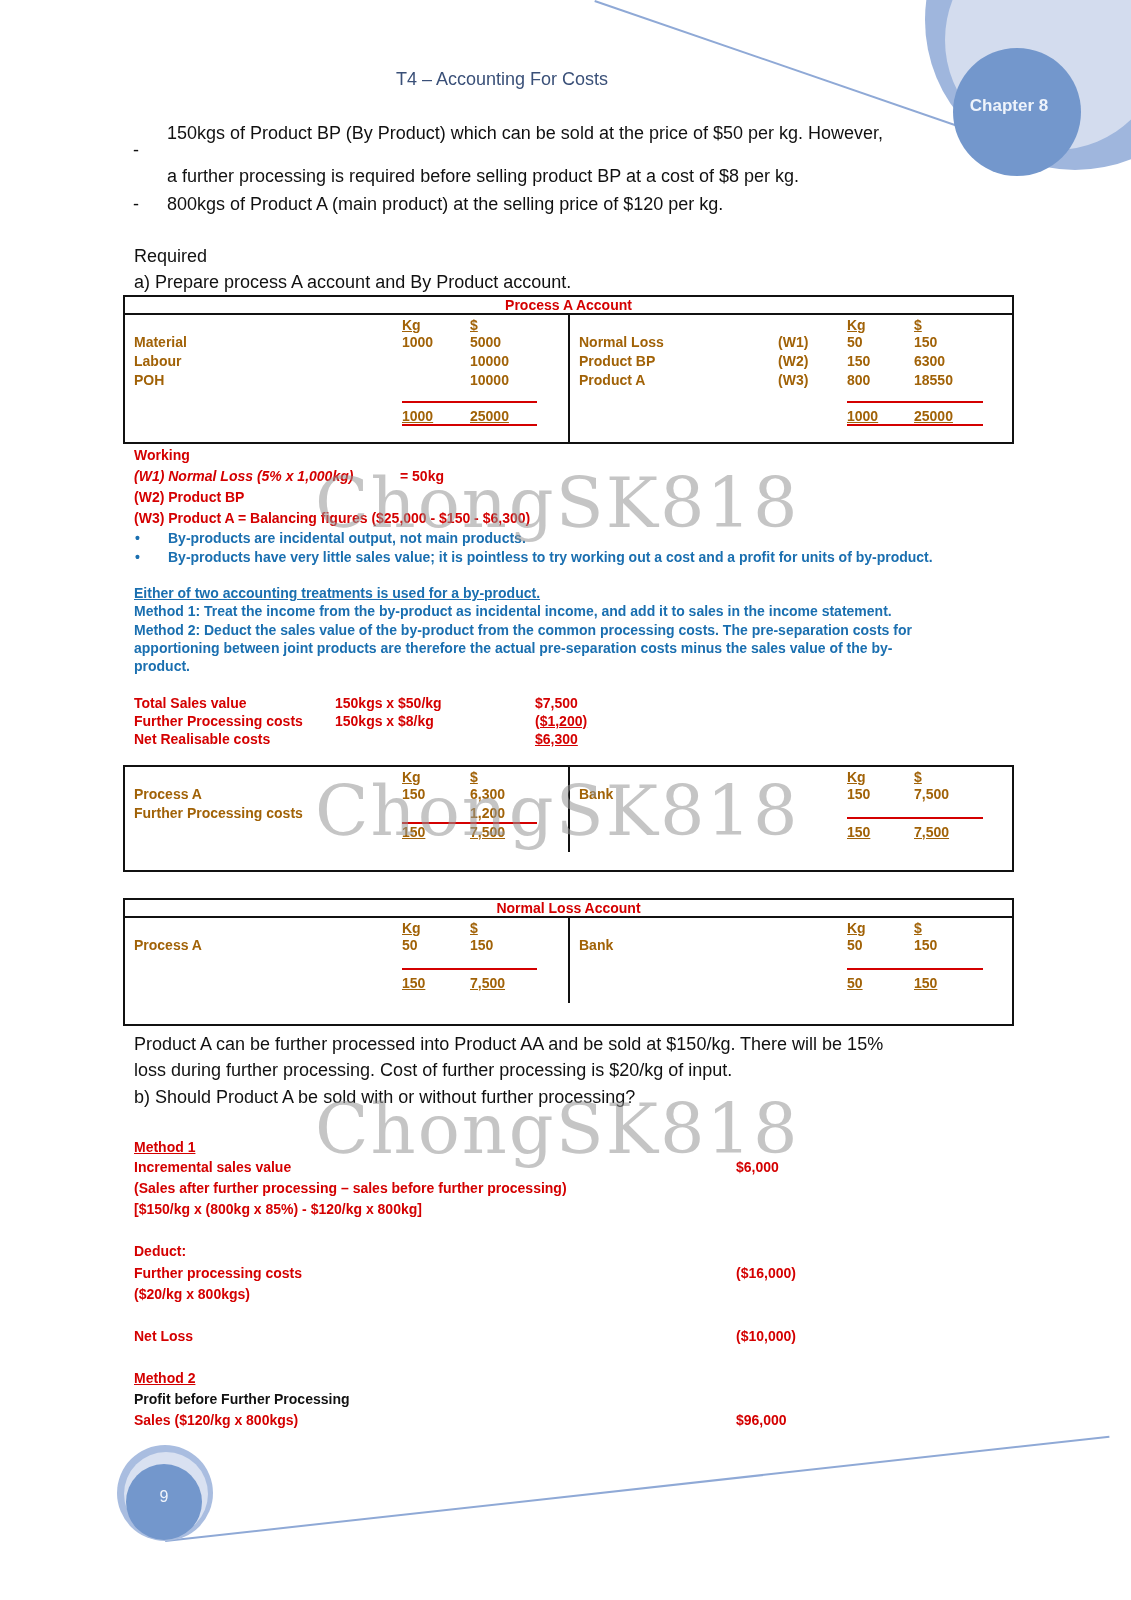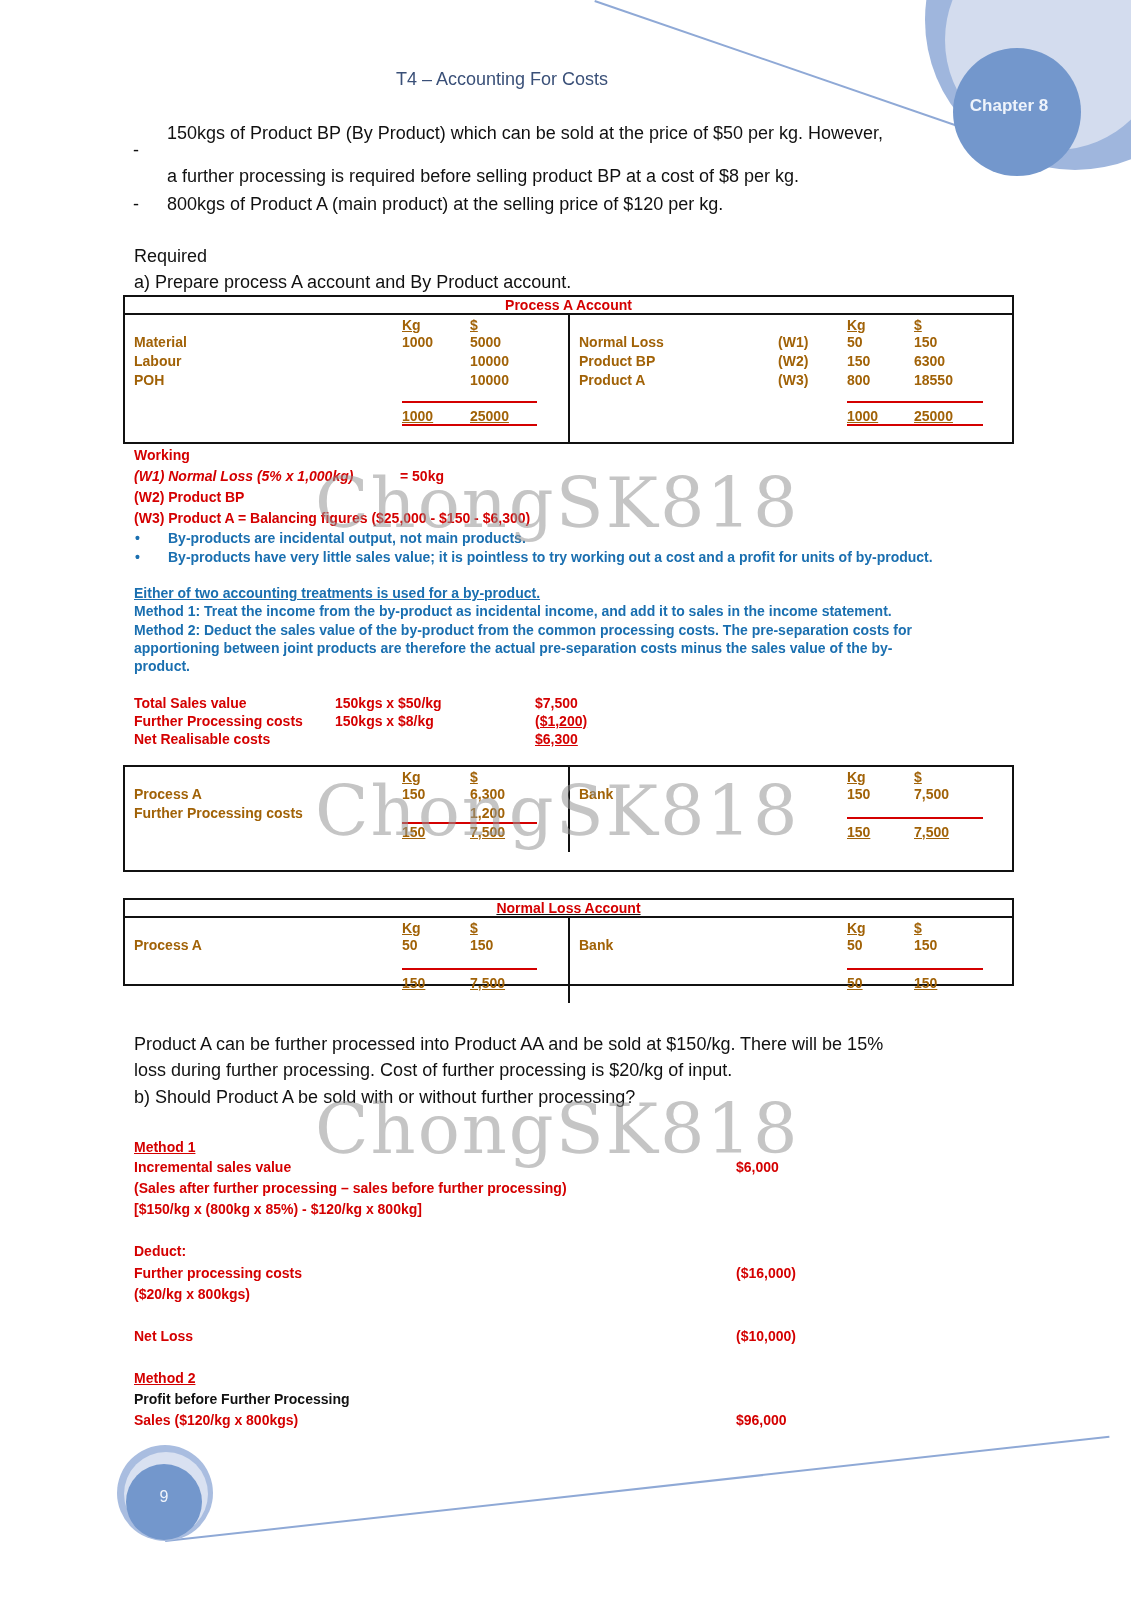--- a/index.html
+++ b/index.html
@@ -155,21 +155,21 @@
     <span class="cell u" style="left:789px; top:2px;">$</span>
     <span class="cell" style="left:454px; top:19px;">Bank</span>
     <span class="cell" style="left:722px; top:19px;">150</span>
     <span class="cell" style="left:789px; top:19px;">7,500</span>
     <div class="hl" style="left:722px; top:50px; width:136px;"></div>
     <span class="cell u" style="left:722px; top:57px;">150</span>
     <span class="cell u" style="left:789px; top:57px;">7,500</span>
   </div>
 </div>
 
-<div class="tacc" style="top:898px; height:88px;text-decoration:underline;">
+<div class="tacc" style="top:898px; height:128px;">
   <div class="ttl">Normal Loss Account</div>
   <div class="body" style="height:85px;">
     <div class="divider"></div>
     <span class="cell u" style="left:277px; top:2px;">Kg</span>
     <span class="cell u" style="left:345px; top:2px;">$</span>
     <span class="cell" style="left:9px; top:19px;">Process A</span>
     <span class="cell" style="left:277px; top:19px;">50</span>
     <span class="cell" style="left:345px; top:19px;">150</span>
     <div class="hl" style="left:277px; top:50px; width:135px;"></div>
     <span class="cell u" style="left:277px; top:57px;">150</span>

